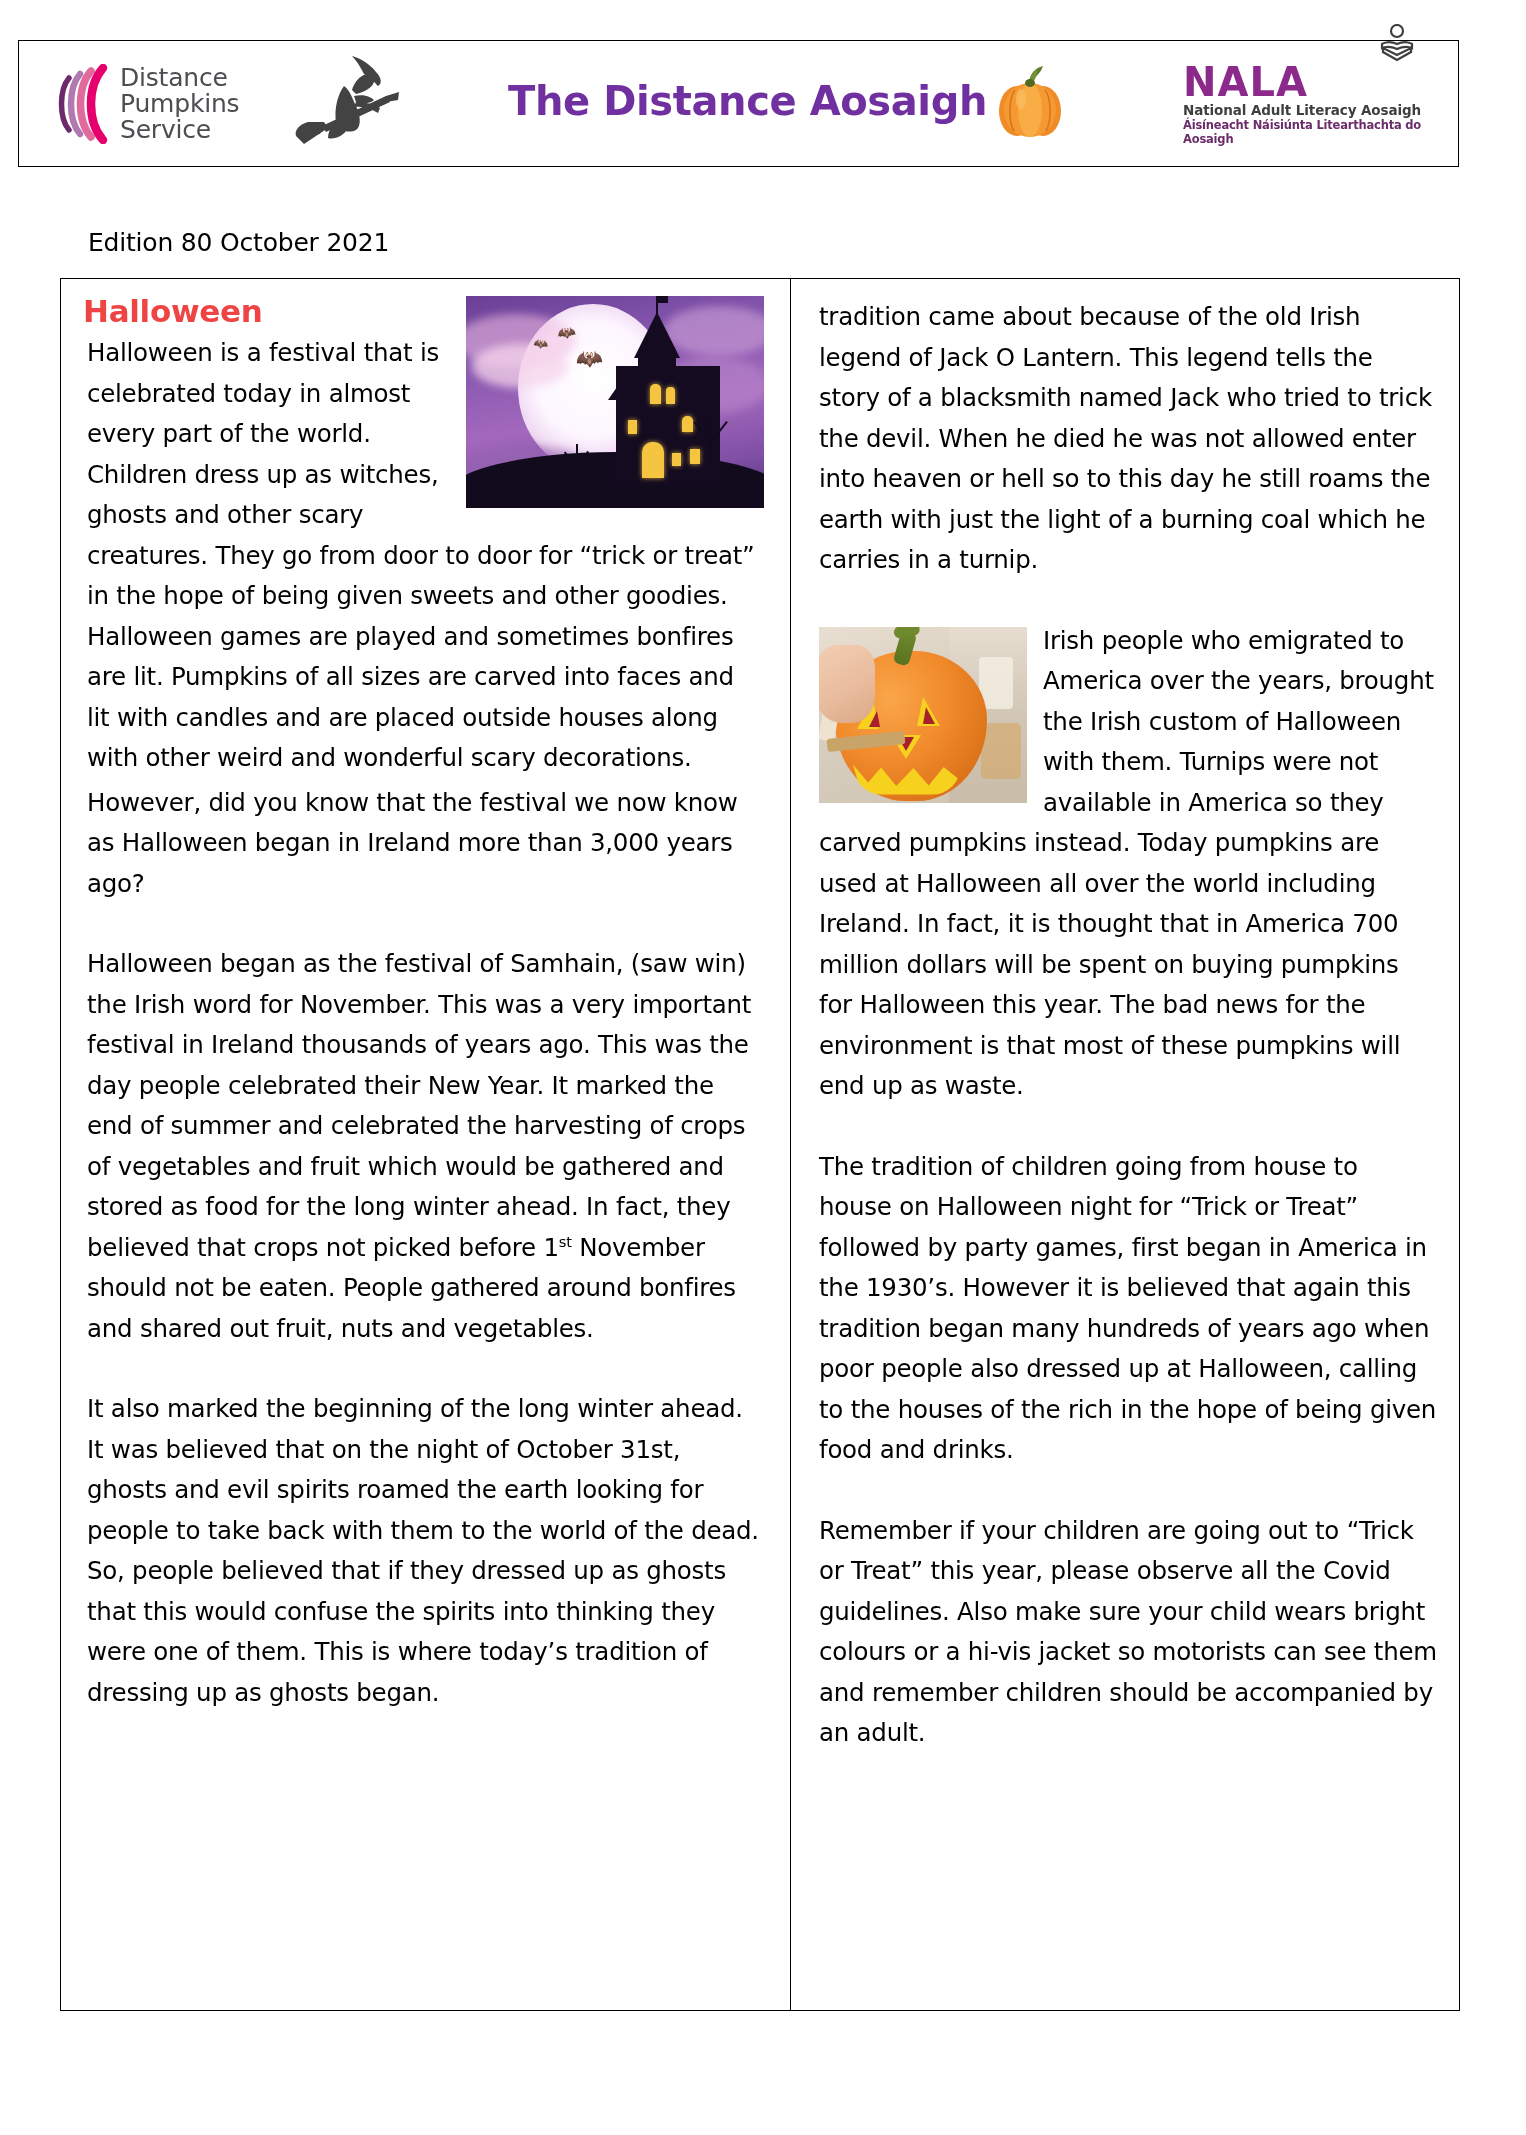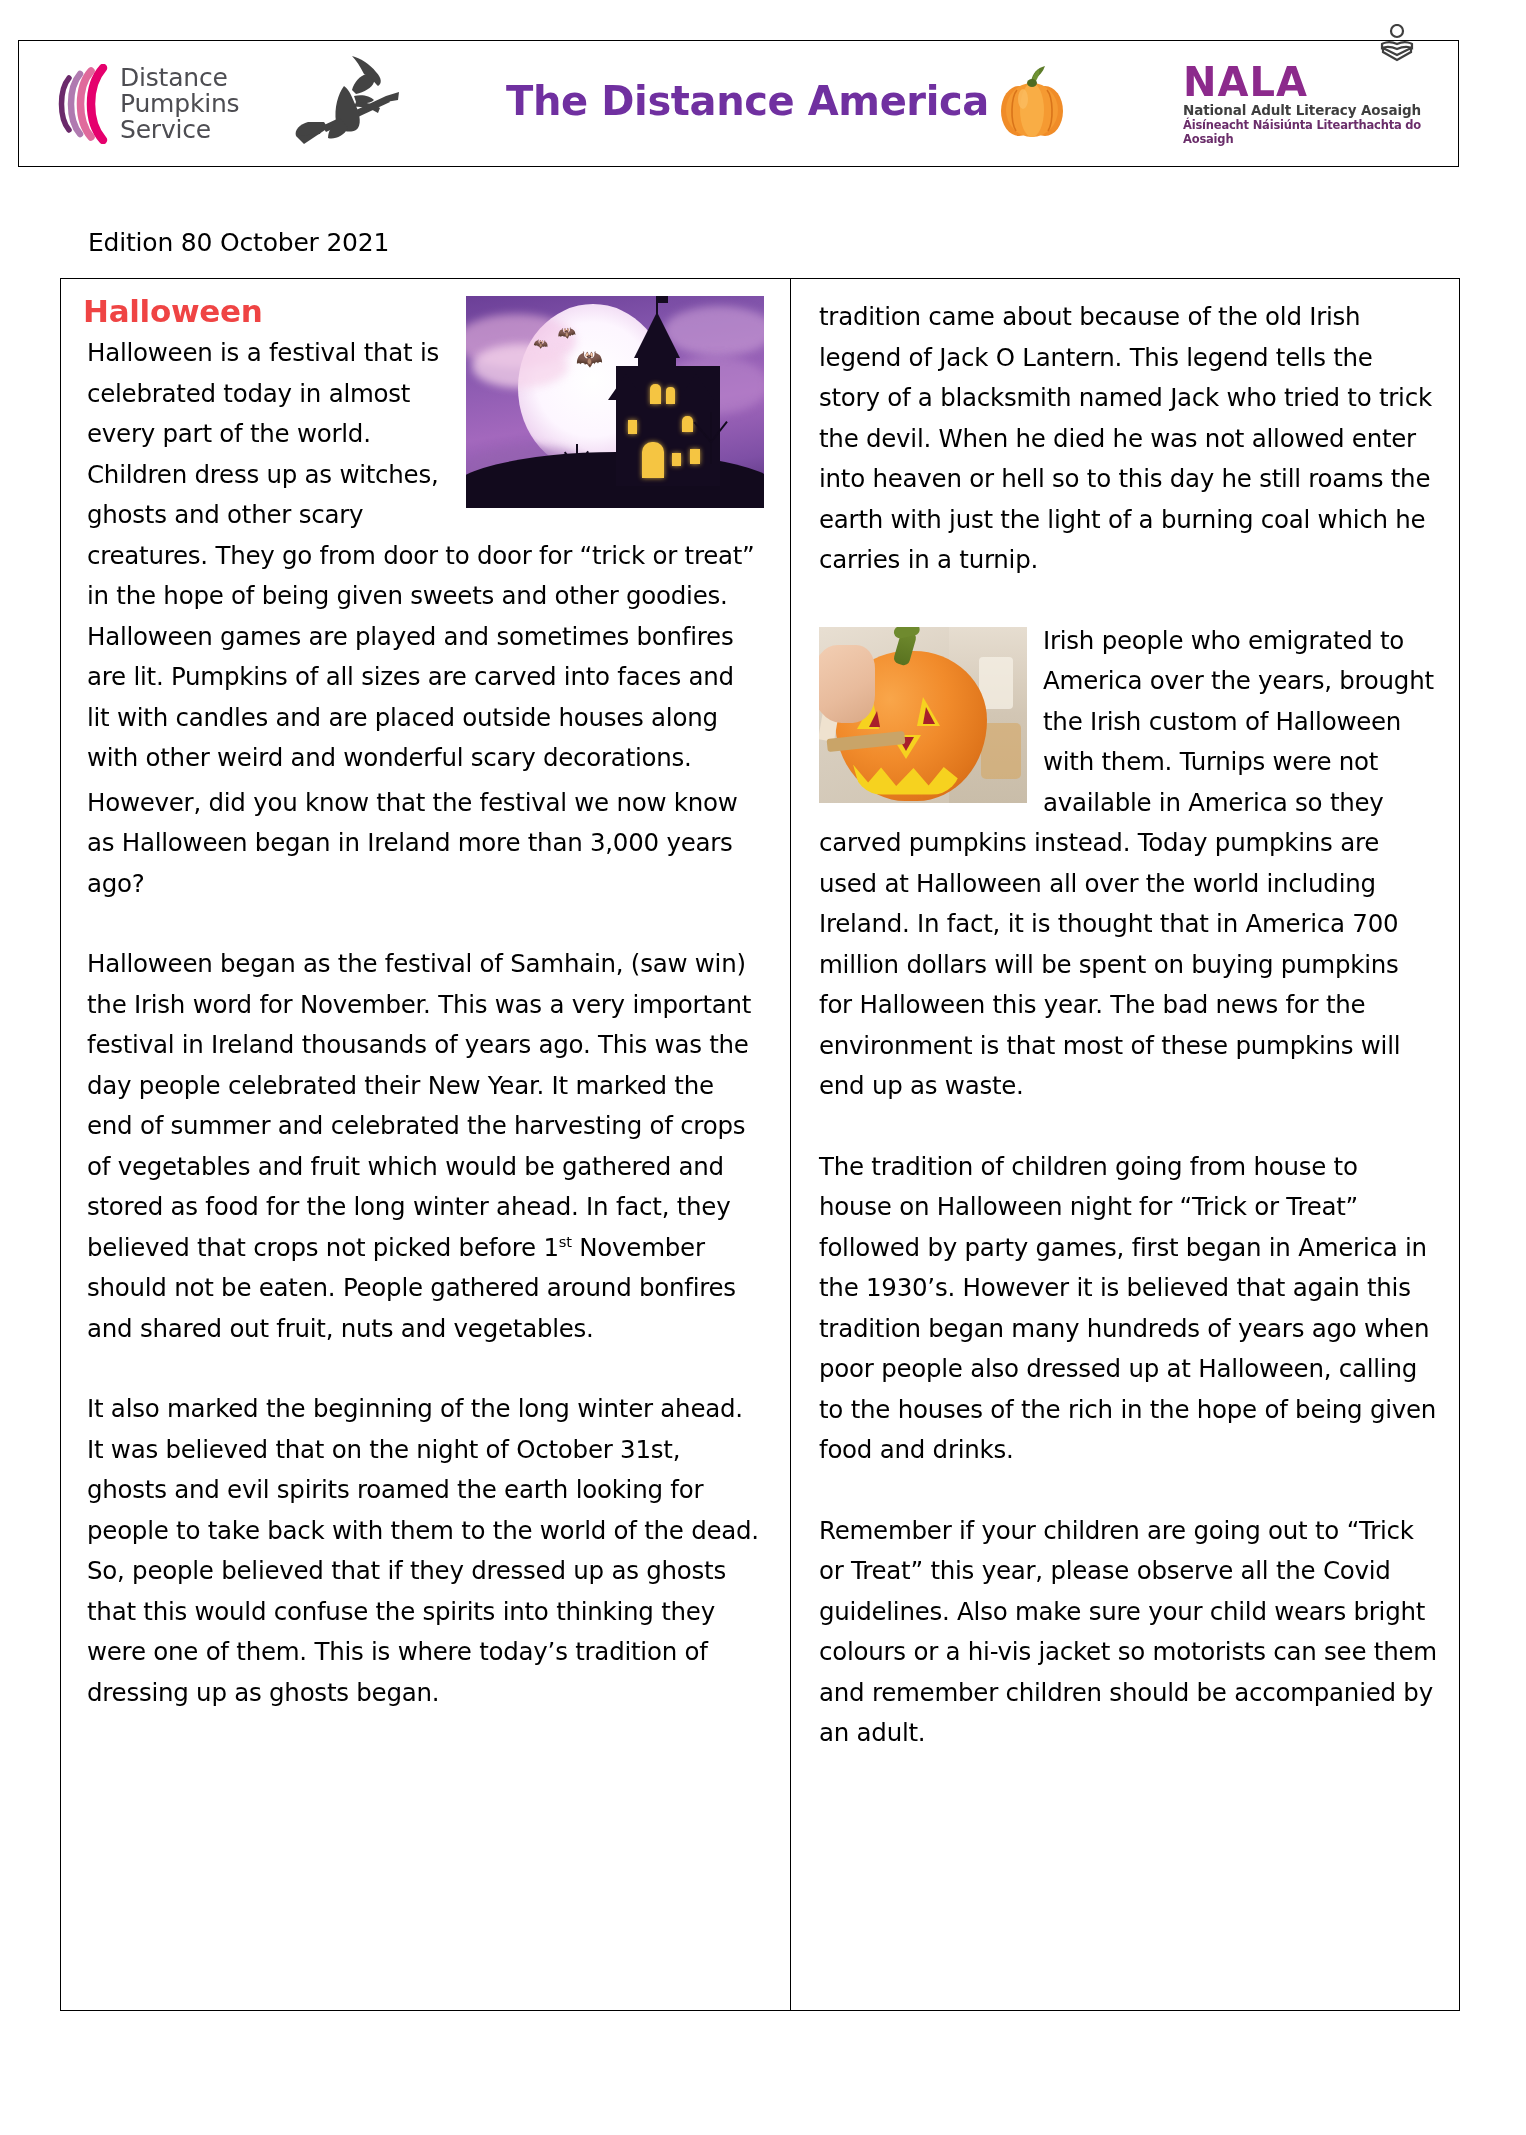--- a/index.html
+++ b/index.html
@@ -468,21 +468,21 @@
           <path d="M46 62 C40 66 34 74 34 82 C40 84 50 80 54 72 Z"></path>
           <path d="M58 34 C60 26 66 20 72 18 C78 17 82 20 80 26 C78 32 70 36 62 38 Z"></path>
           <path d="M70 18 C66 10 62 4 58 0 C66 2 76 8 82 16 C88 22 88 28 84 30 C80 26 76 20 70 18 Z"></path>
           <path d="M60 40 C68 38 76 40 80 44 C76 48 68 48 62 46 Z"></path>
           <path d="M62 46 C70 46 80 48 86 52 L84 57 C76 52 68 50 60 51 Z"></path>
         </g>
       </svg>
     </div>
 
     <div class="masthead-title">
-      <span>The Distance America</span><svg class="title-pumpkin" viewBox="0 0 78 78">
+      <span>The Distance Aosaigh</span><svg class="title-pumpkin" viewBox="0 0 78 78">
         <path d="M38 18 C40 10 44 5 52 3 C50 9 46 13 41 17 Z" fill="#5d7c2a"></path>
         <path d="M39 20 C39 14 42 9 46 6 C47 10 45 16 41 20 Z" fill="#6f9333"></path>
         <ellipse cx="26" cy="48" rx="18" ry="25" fill="#f08c28"></ellipse>
         <ellipse cx="52" cy="48" rx="18" ry="25" fill="#f08c28"></ellipse>
         <ellipse cx="39" cy="47" rx="26" ry="27" fill="#f59a32"></ellipse>
         <ellipse cx="39" cy="47" rx="12" ry="27" fill="#f9ad45"></ellipse>
         <path d="M24 27 C18 34 17 58 23 68" stroke="#d9741a" stroke-width="1.6" fill="none"></path>
         <path d="M54 27 C60 34 61 58 55 68" stroke="#d9741a" stroke-width="1.6" fill="none"></path>
         <ellipse cx="30" cy="36" rx="5" ry="10" fill="#fbbe62" opacity="0.75"></ellipse>
         <ellipse cx="39" cy="20" rx="5" ry="4" fill="#4f6b22"></ellipse>

